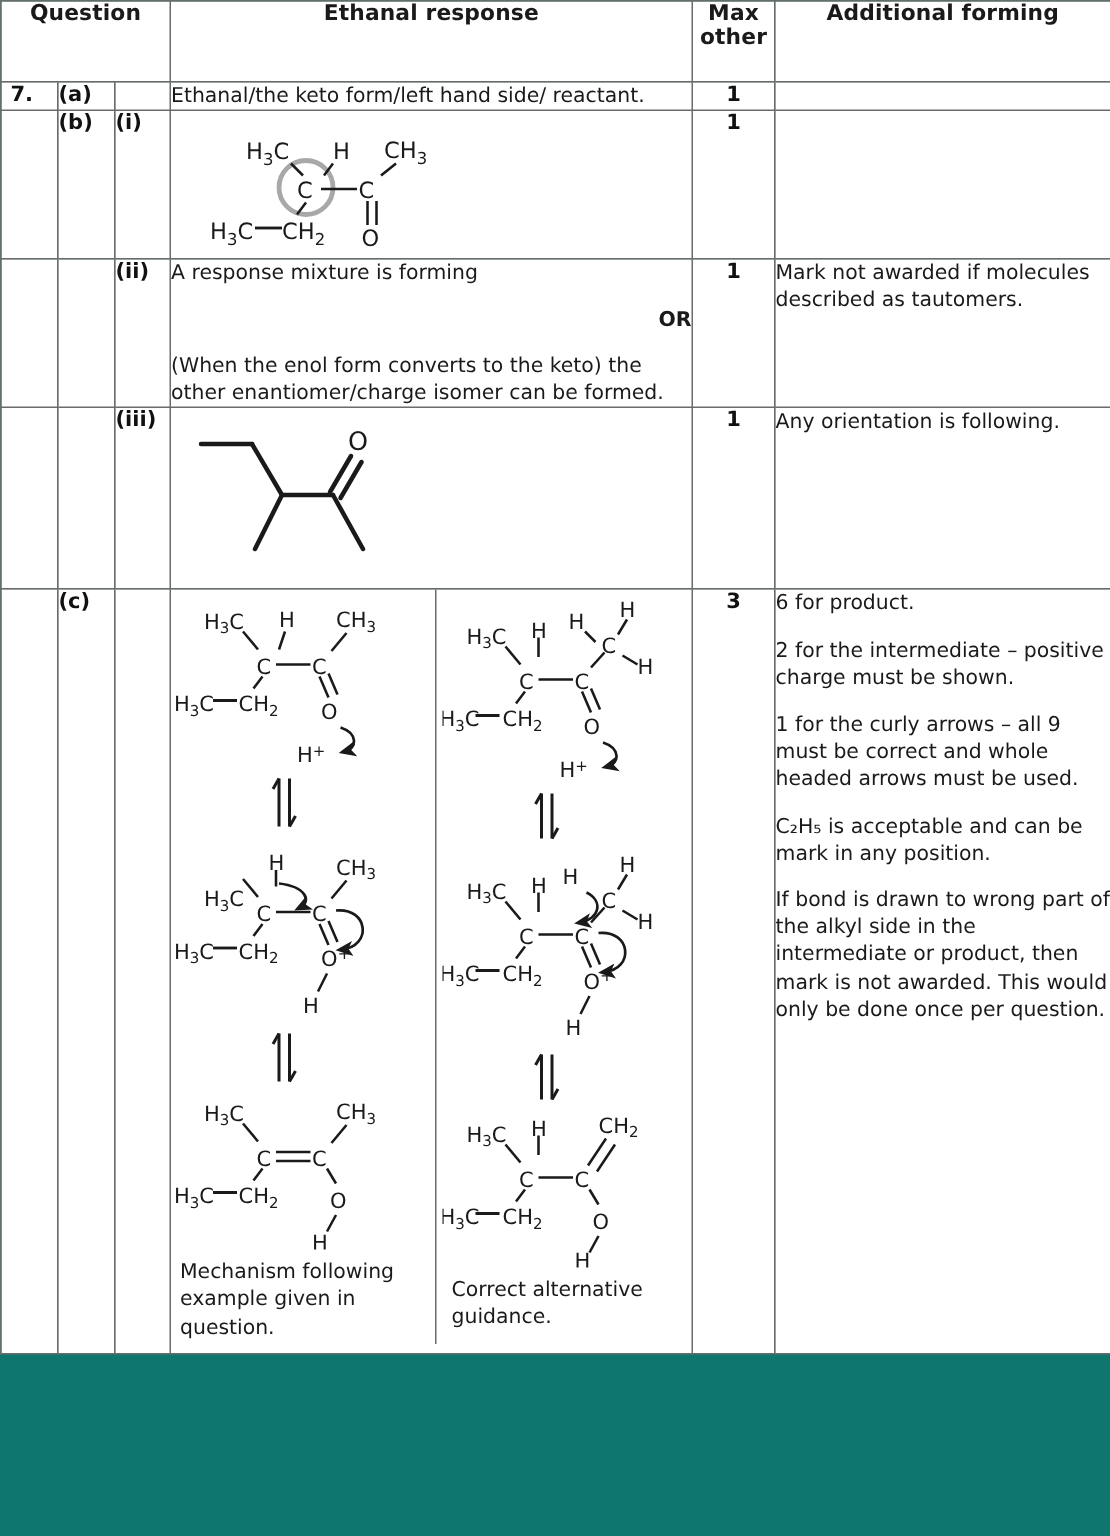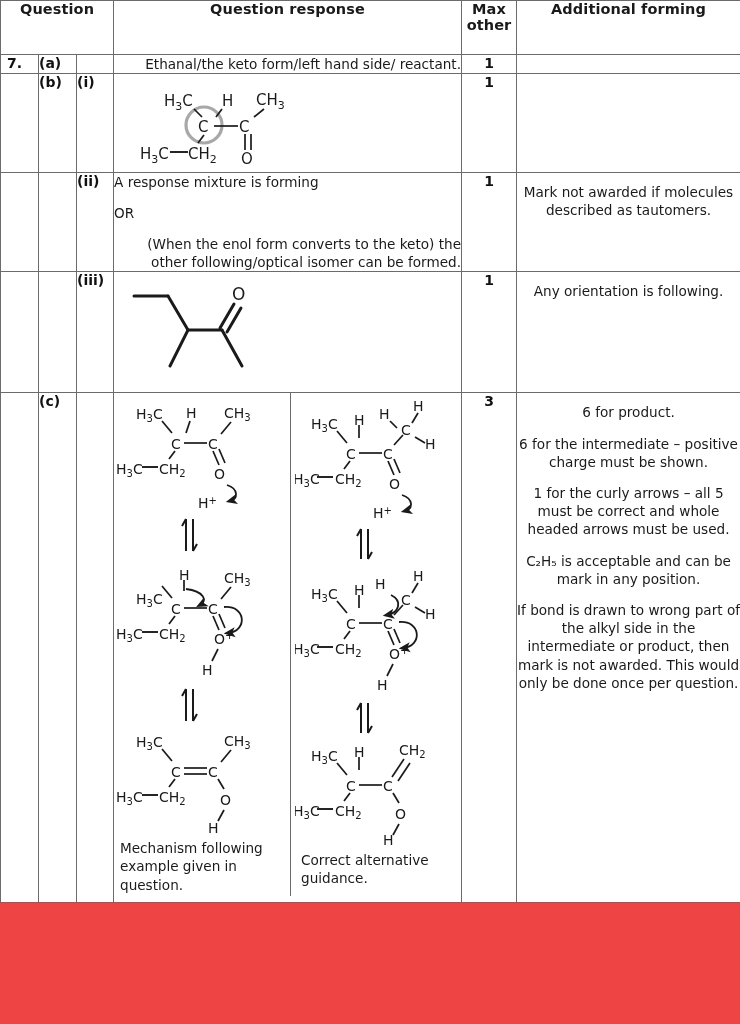--- a/index.html
+++ b/index.html
@@ -4,21 +4,21 @@
 <style>
   * { box-sizing: border-box; }
   html, body {
     margin: 0; padding: 0;
     background: #ffffff;
     font-family: "DejaVu Sans", "Liberation Sans", sans-serif;
   }
   .page {
     width: 740px; height: 1024px;
     position: relative;
-    background: #ef4444;
+    background: #0f766e;
     overflow: hidden;
   }
   table.ms {
     width: 740px;
     border-collapse: collapse;
     table-layout: fixed;
   }
   table.ms td, table.ms th {
     border: 1px solid #6b6b6b;
     vertical-align: top;
@@ -52,27 +52,27 @@
   }
   .qlab.num { padding-left: 6px; }
   .mark {
     text-align: center; font-size: 14px; font-weight: bold;
     color: #111; padding-top: 7px;
   }
   .body-text {
     font-size: 13.6px; line-height: 1.33; color: #1a1a1a;
   }
   .body-text p { margin: 0 0 13px 0; }
-  .body-text p:last-child { margin-bottom: 0; text-align: right; }
+  .body-text p:last-child { margin-bottom: 0; }
   .guid-text {
     font-size: 13.6px; line-height: 1.34; color: #1a1a1a;
   }
-  .guid-text p { margin: 10px 0 13px 0; text-align: center; }
+  .guid-text p { margin: 0 0 13px 0; }
   .guid-text p:last-child { margin-bottom: 0; }
-  .bold-or { font-weight: normal; }
+  .bold-or { font-weight: bold; text-align: right; }
 
   .struct-wrap { padding: 6px 0 4px 12px; }
   .mech-grid {
     display: flex; flex-direction: row;
     align-items: flex-start;
   }
   .mech-col { position: relative; }
   .mech-col.left  { width: 176px; }
   .mech-col.right { width: 170px; border-left: 1px solid #6b6b6b; padding-left: 4px; }
   .mech-caption {
@@ -91,21 +91,21 @@
     <col class="c-qnum">
         <col class="c-qa">
         <col class="c-qb">
     <col class="c-resp">
         <col class="c-mark">
         <col class="c-guid">
   </colgroup>
   <thead>
     <tr>
       <th colspan="3">Question</th>
-      <th>Question response</th>
+      <th>Ethanal response</th>
       <th>
         <span>Max</span><br>
         <span>other</span>
       </th>
       <th>Additional forming</th>
     </tr>
   </thead>
   <tbody>
 
     <tr>
@@ -155,21 +155,21 @@
     </tr>
 
     <tr>
       <td class="qlab num"></td>
       <td class="qlab"></td>
       <td class="qlab">(ii)</td>
       <td class="cellpad">
         <div class="body-text">
           <p>A response mixture is forming</p>
           <p class="bold-or">OR</p>
-          <p>(When the enol form converts to the keto) the other following/optical isomer can be formed.</p>
+          <p>(When the enol form converts to the keto) the other enantiomer/charge isomer can be formed.</p>
         </div>
       </td>
       <td class="mark">1</td>
       <td class="cellpad">
         <div class="guid-text">
           <p>Mark not awarded if molecules described as tautomers.</p>
         </div>
       </td>
     </tr>
 
@@ -397,22 +397,22 @@
               </g>
             </svg>
             <div class="mech-caption">Correct alternative guidance.</div>
           </div>
         </div>
       </td>
       <td class="mark">3</td>
       <td class="cellpad">
         <div class="guid-text">
           <p>6 for product.</p>
-          <p>6 for the intermediate – positive charge must be shown.</p>
-          <p>1 for the curly arrows – all 5 must be correct and whole headed arrows must be used.</p>
+          <p>2 for the intermediate – positive charge must be shown.</p>
+          <p>1 for the curly arrows – all 9 must be correct and whole headed arrows must be used.</p>
           <p>C₂H₅ is acceptable and can be mark in any position.</p>
           <p>If bond is drawn to wrong part of the alkyl side in the intermediate or product, then mark is not awarded. This would only be done once per question.</p>
         </div>
       </td>
     </tr>
 
   </tbody>
 </table>
 </div>
 

